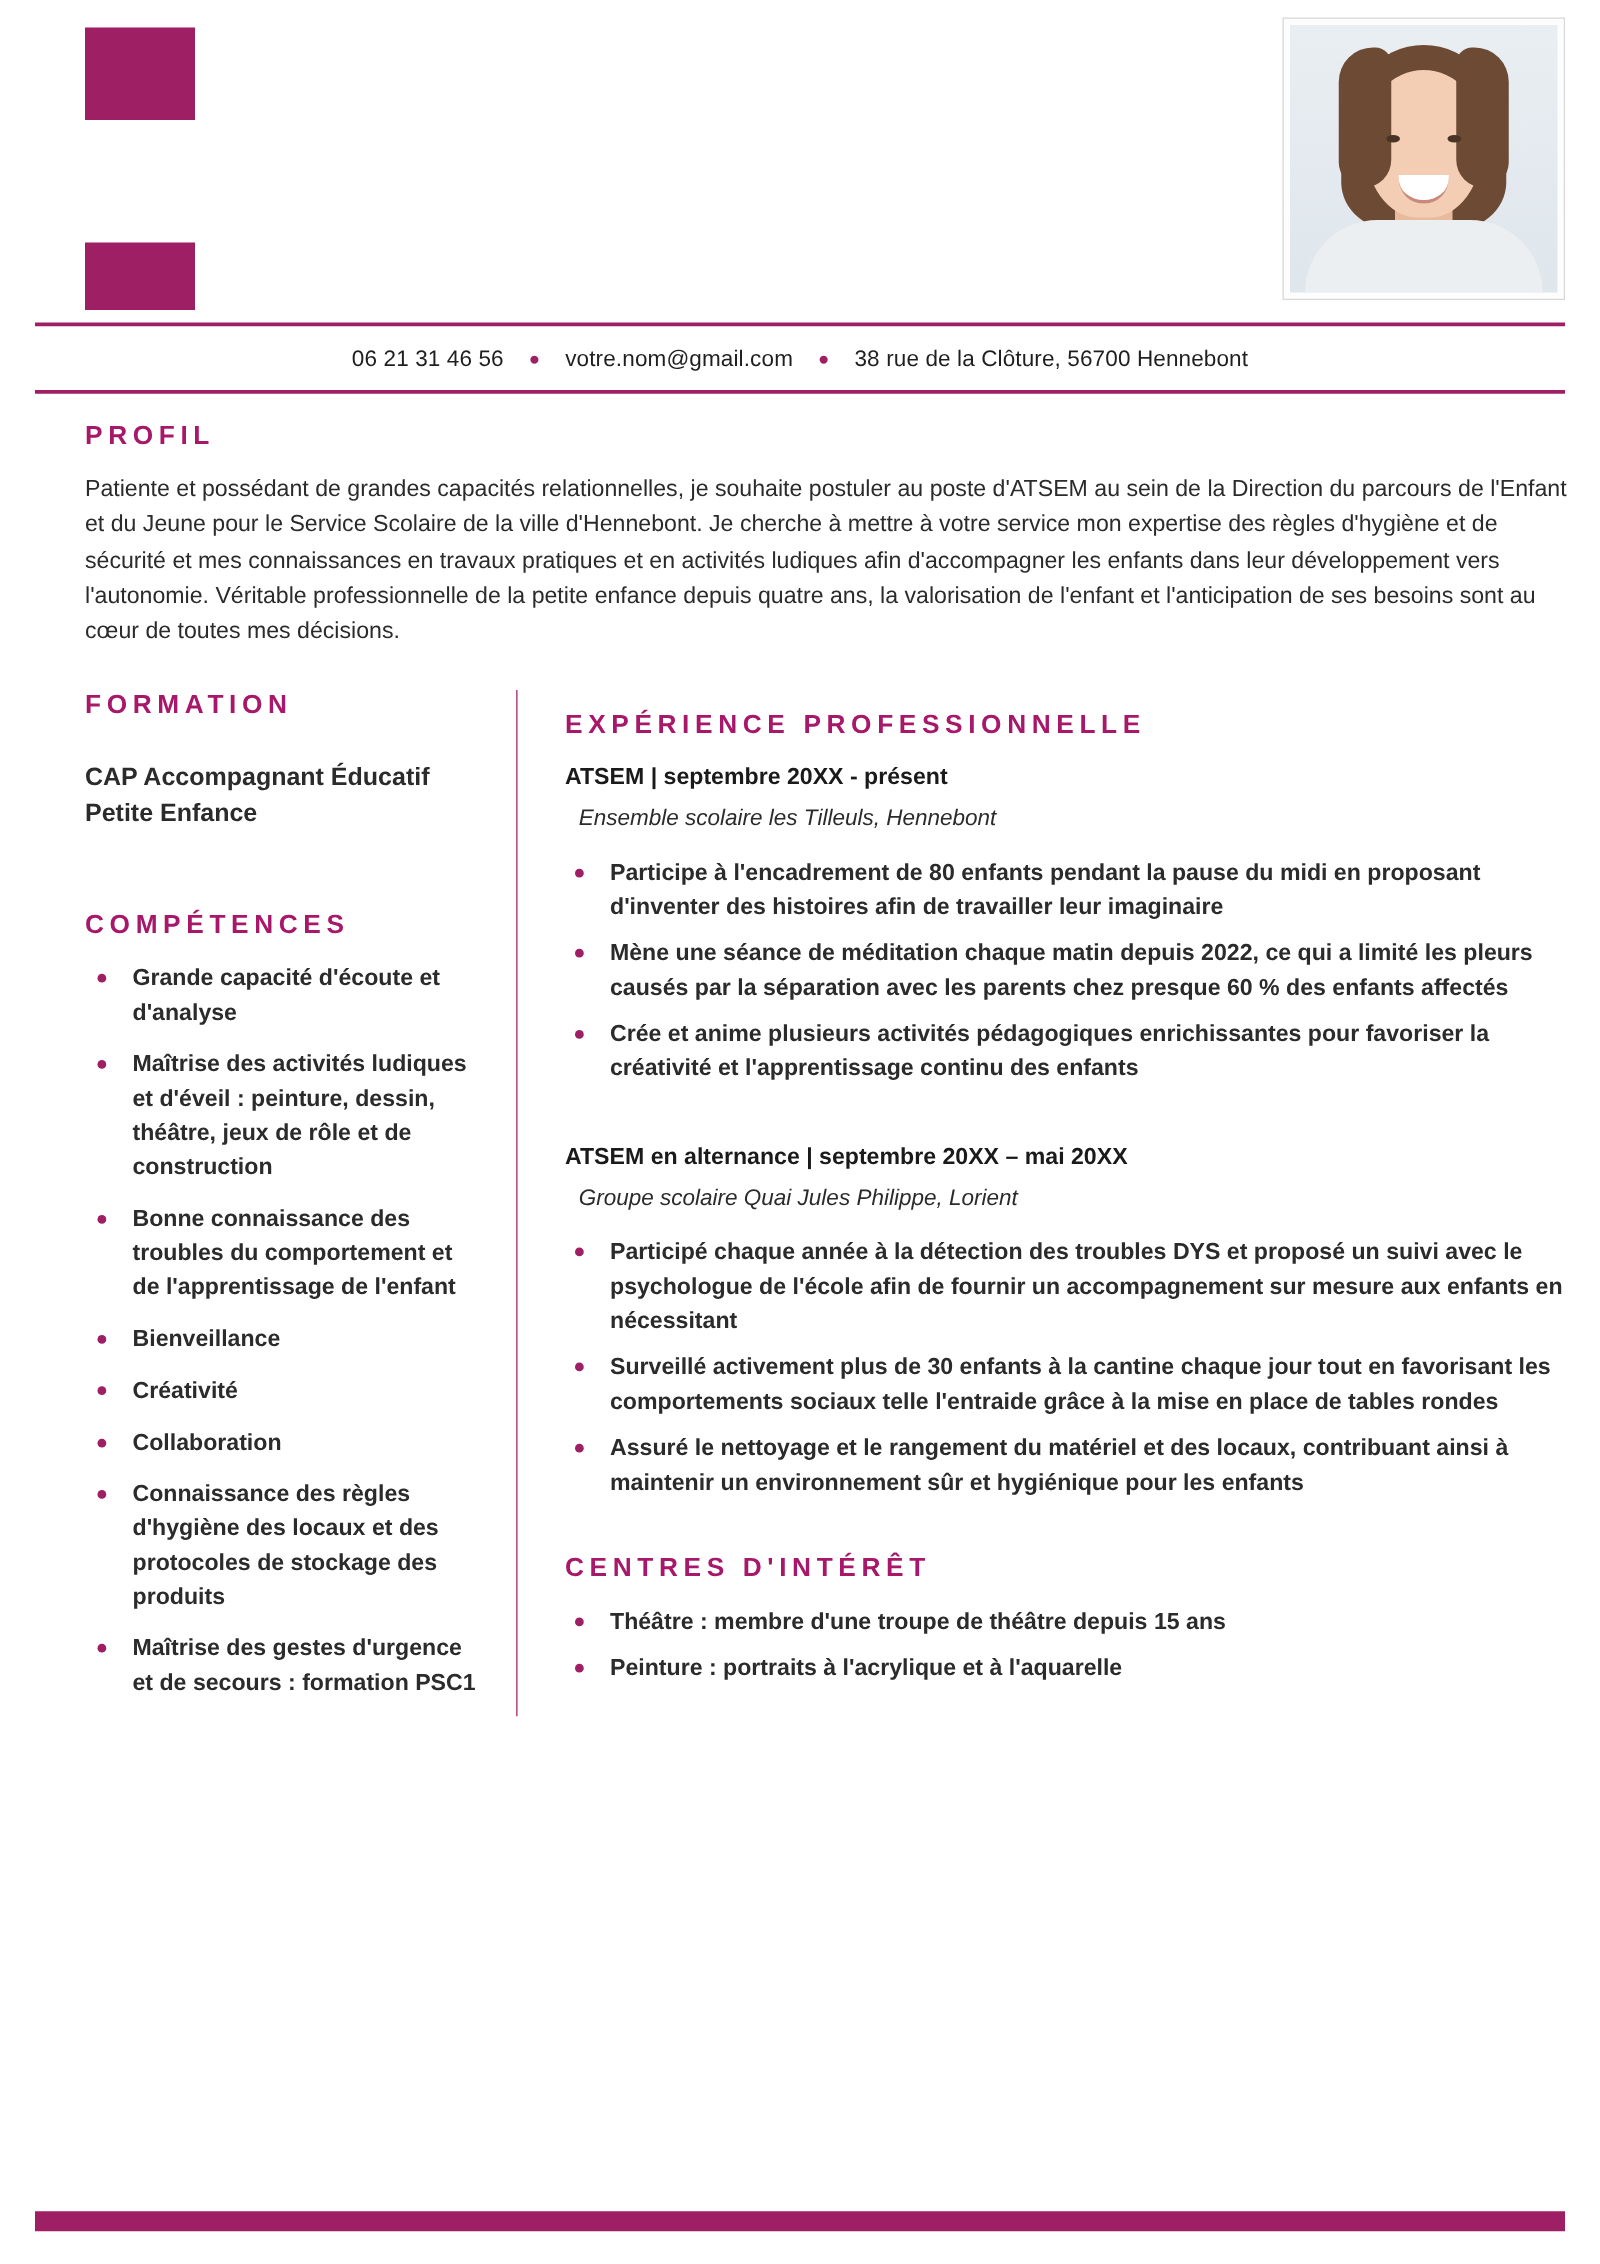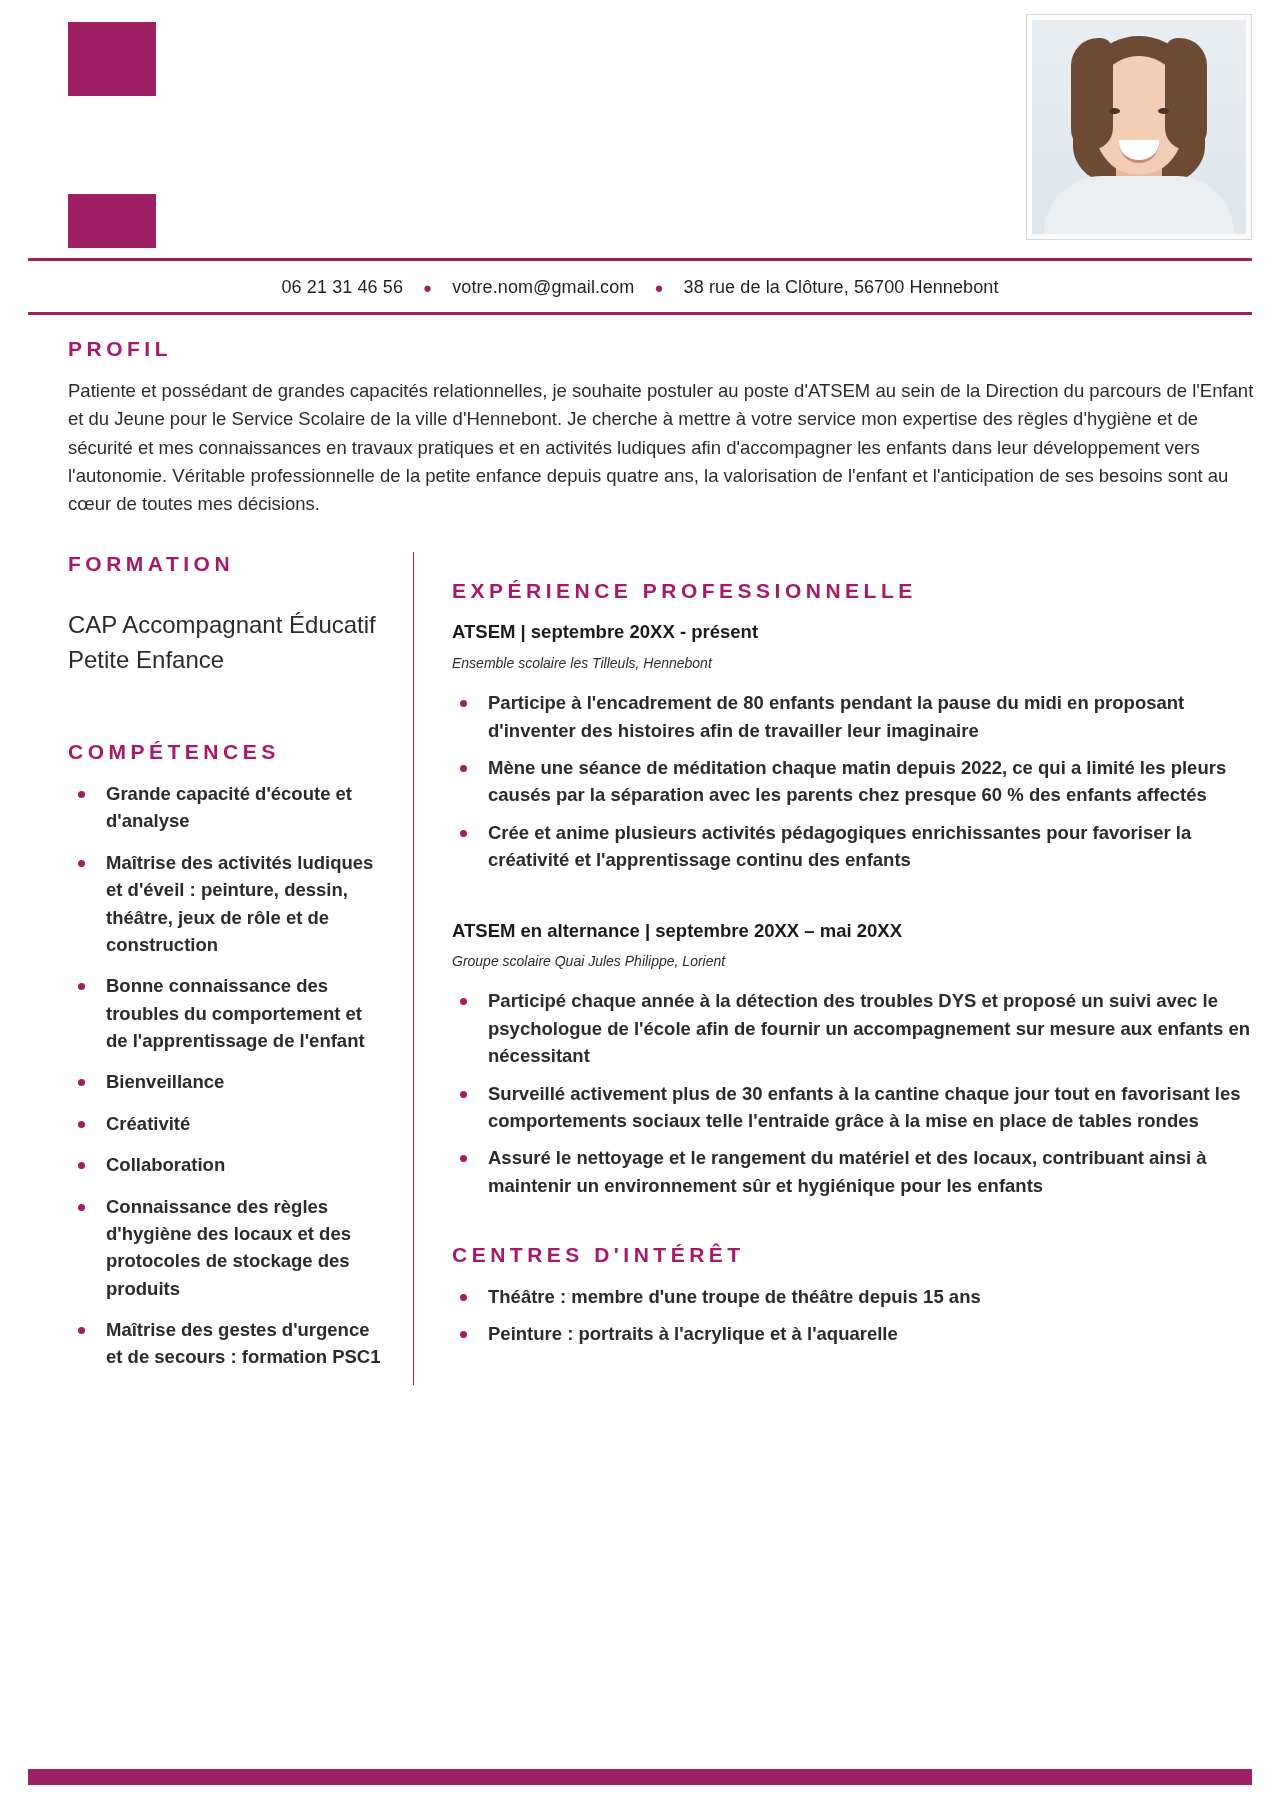--- a/index.html
+++ b/index.html
@@ -238,31 +238,32 @@
 
   .entry { margin-bottom: 26px; }
   .entry-title {
     font-size: 18.5px;
     font-weight: 700;
     color: #1a1a1a;
     line-height: 1.42;
     margin: 0;
   }
   .entry-sub {
-    font-size: 14px;
+    font-size: 18px;
     font-style: italic;
     color: #2b2b2b;
-    margin: 8px 0 0 0;
+    margin: 8px 0 0 11px;
     line-height: 1.4;
   }
   .entry-plain {
-    font-size: 24px;
+    font-size: 20px;
     color: #2b2b2b;
     line-height: 1.45;
     margin: 32px 0 0 0;
+    font-weight: bold;
   }
 
   ul.bullets {
     list-style: none;
     margin: 16px 0 0 0;
     padding: 0;
   }
   ul.bullets li {
     position: relative;
     padding-left: 38px;

